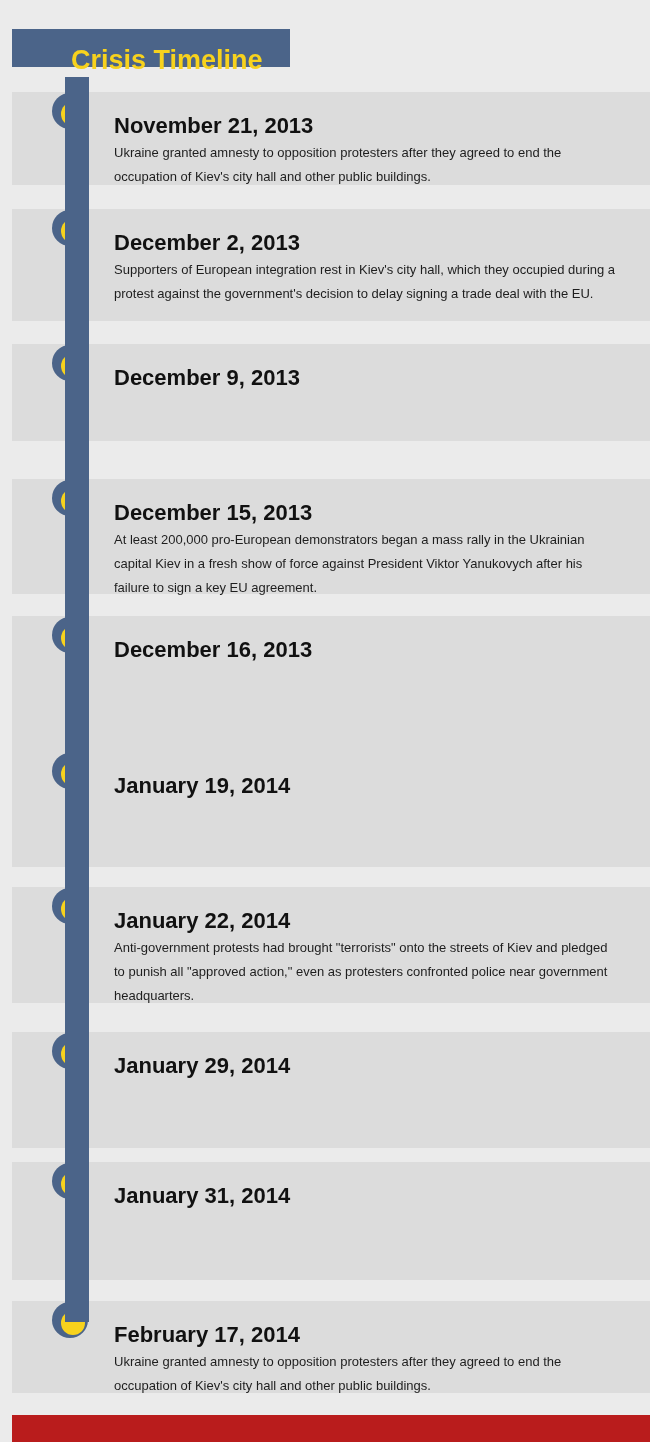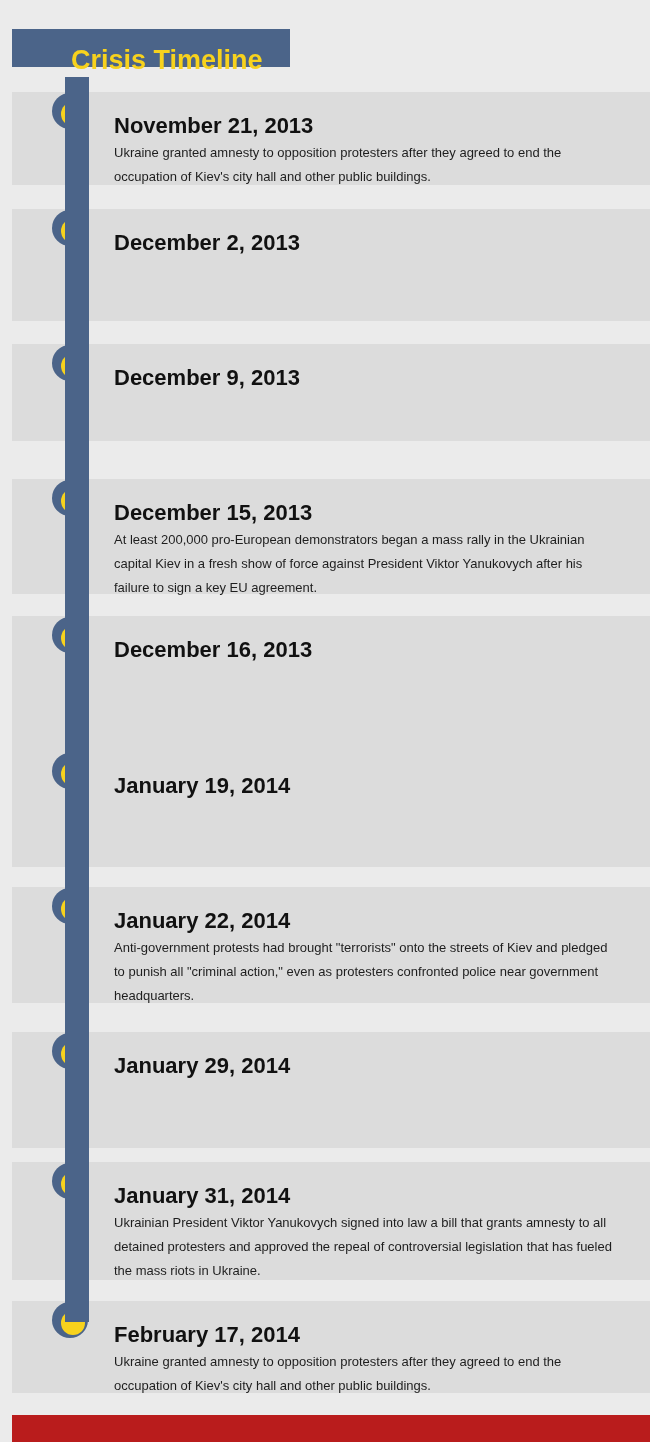--- a/index.html
+++ b/index.html
@@ -105,20 +105,21 @@
     </div>
   <div class="card-date">November 21, 2013</div>
   <div class="card-text">Ukraine granted amnesty to opposition protesters after they agreed to end the occupation of Kiev's city hall and other public buildings.</div>
 </div>
 
 <div class="card" style="top:197px;height:112px;">
   <div class="marker">
       <div class="marker-dot"></div>
     </div>
   <div class="card-date">December 2, 2013</div>
+  <div class="card-text">Supporters of European integration rest in Kiev's city hall, which they occupied during a protest against the government's decision to delay signing a trade deal with the EU.</div>
 </div>
 
 <div class="card" style="top:332px;height:97px;">
   <div class="marker">
       <div class="marker-dot"></div>
     </div>
   <div class="card-date">December 9, 2013</div>
 </div>
 
 <div class="card" style="top:467px;height:115px;">
@@ -141,36 +142,35 @@
       <div class="marker-dot"></div>
     </div>
   <div class="card-date">January 19, 2014</div>
 </div>
 
 <div class="card" style="top:875px;height:116px;">
   <div class="marker">
       <div class="marker-dot"></div>
     </div>
   <div class="card-date">January 22, 2014</div>
-  <div class="card-text">Anti-government protests had brought "terrorists" onto the streets of Kiev and pledged to punish all "criminal action," even as protesters confronted police near government headquarters.</div>
+  <div class="card-text">Anti-government protests had brought "terrorists" onto the streets of Kiev and pledged to punish all "approved action," even as protesters confronted police near government headquarters.</div>
 </div>
 
 <div class="card" style="top:1020px;height:116px;">
   <div class="marker">
       <div class="marker-dot"></div>
     </div>
   <div class="card-date">January 29, 2014</div>
 </div>
 
 <div class="card" style="top:1150px;height:118px;">
   <div class="marker">
       <div class="marker-dot"></div>
     </div>
   <div class="card-date">January 31, 2014</div>
-  <div class="card-text">Ukrainian President Viktor Yanukovych signed into law a bill that grants amnesty to all detained protesters and approved the repeal of controversial legislation that has fueled the mass riots in Ukraine.</div>
 </div>
 
 <div class="card" style="top:1289px;height:92px;">
   <div class="marker">
       <div class="marker-dot"></div>
     </div>
   <div class="card-date">February 17, 2014</div>
   <div class="card-text">Ukraine granted amnesty to opposition protesters after they agreed to end the occupation of Kiev's city hall and other public buildings.</div>
 </div>
 

